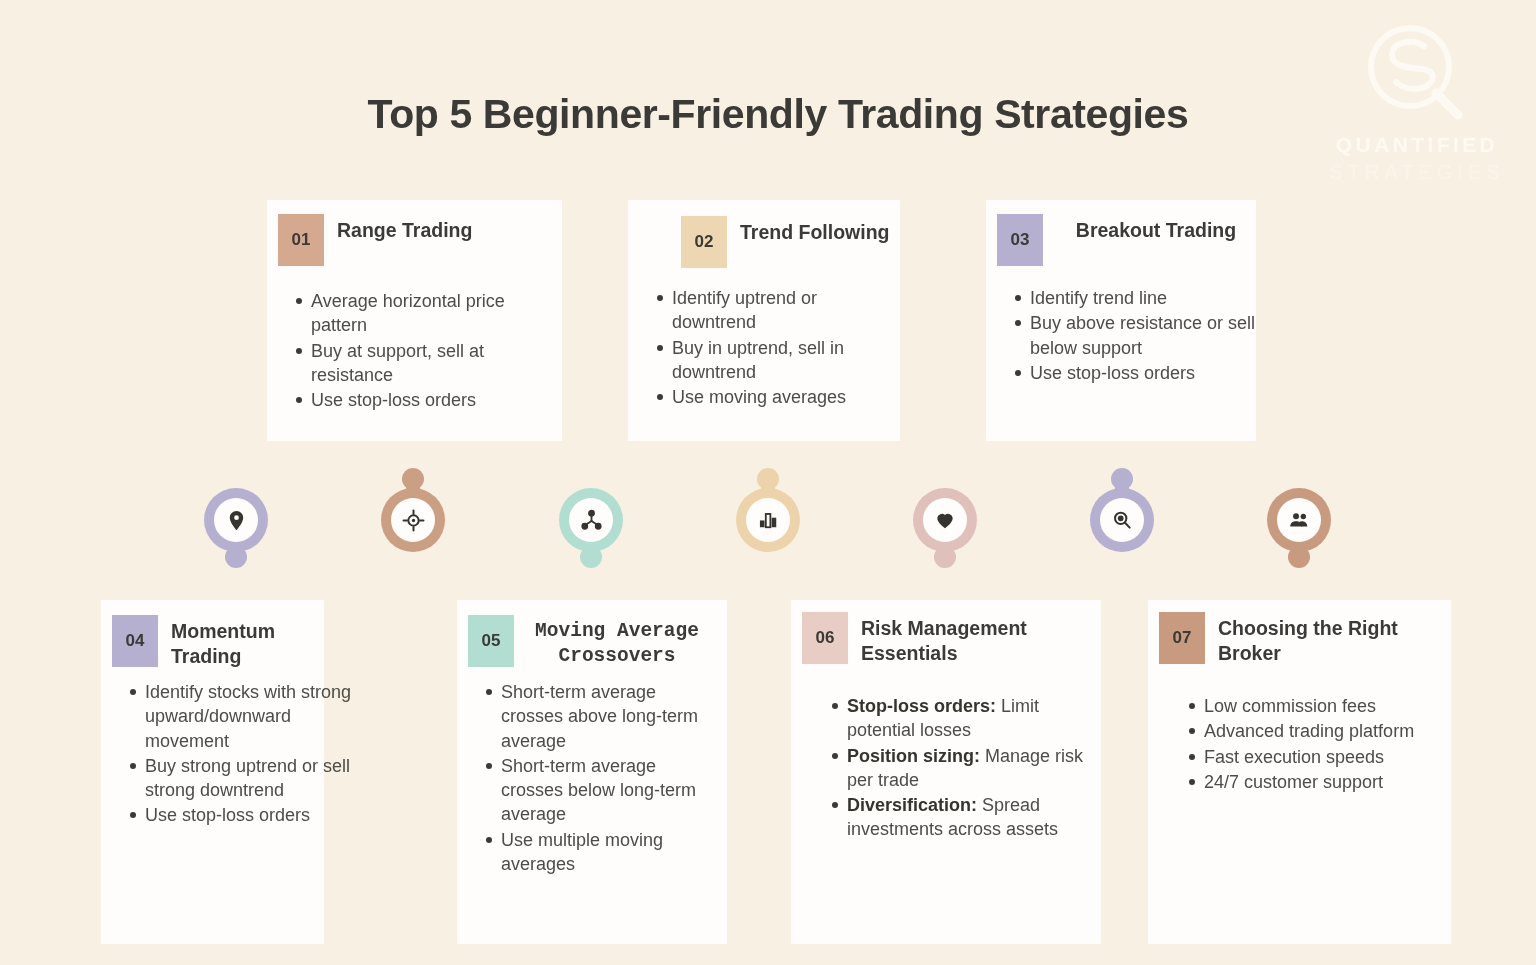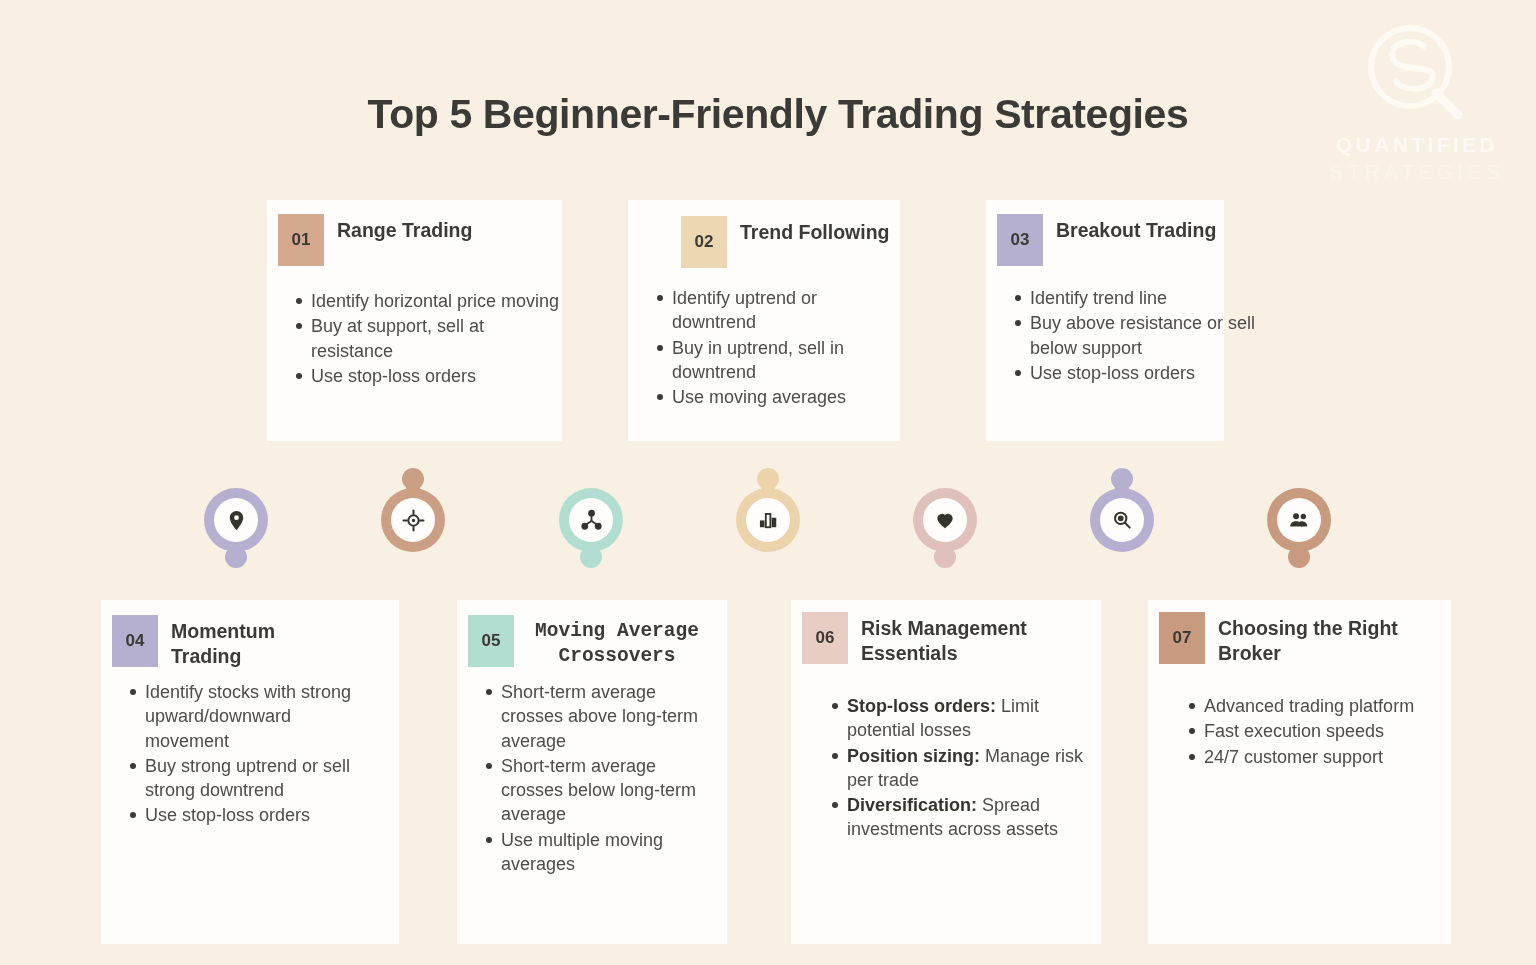--- a/index.html
+++ b/index.html
@@ -208,42 +208,42 @@
     <div class="logo-word">QUANTIFIED</div>
     <div class="logo-word2">STRATEGIES</div>
   </div>
 
   <div class="card" style="left:267px; top:200px; width:295px; height:241px;">
     <div class="card-head" style="left:11px; top:14px;">
       <div class="badge" style="background:#d4a98f;">01</div>
       <div class="card-title" style="width:200px;">Range Trading</div>
     </div>
     <ul class="bullets" style="left:22px; top:89px; width:250px;">
-      <li><span>Identify horizontal price moving</span></li>
+      <li><span>Average horizontal price pattern</span></li>
       <li><span>Buy at support, sell at resistance</span></li>
       <li><span>Use stop-loss orders</span></li>
     </ul>
   </div>
 
   <div class="card" style="left:628px; top:200px; width:272px; height:241px;">
     <div class="card-head" style="left:11px; top:16px;">
       <div class="badge" style="background:#edd7b3;margin-left:42px;">02</div>
       <div class="card-title" style="width:185px;">Trend Following</div>
     </div>
     <ul class="bullets" style="left:22px; top:86px; width:230px;">
       <li><span>Identify uptrend or downtrend</span></li>
       <li><span>Buy in uptrend, sell in downtrend</span></li>
       <li><span>Use moving averages</span></li>
     </ul>
   </div>
 
-  <div class="card" style="left:986px; top:200px; width:238px; height:241px;">
+  <div class="card" style="left:986px; top:200px; width:270px; height:241px;">
     <div class="card-head" style="left:11px; top:14px;">
       <div class="badge" style="background:#b5b0d0;">03</div>
-      <div class="card-title" style="width:200px;">Breakout Trading</div>
+      <div class="card-title" style="width:200px;text-align:center;">Breakout Trading</div>
     </div>
     <ul class="bullets" style="left:22px; top:86px; width:232px;">
       <li><span>Identify trend line</span></li>
       <li><span>Buy above resistance or sell below support</span></li>
       <li><span>Use stop-loss orders</span></li>
     </ul>
   </div>
 
   <div class="timeline">
 
@@ -350,21 +350,21 @@
             <circle cx="16" cy="7.8" r="2.8"></circle>
             <path d="M2.3 18.2c0-3.4 2.7-5.3 6.1-5.3s6.1 1.9 6.1 5.3z"></path>
             <path d="M13.6 18.2c0-2.1-0.8-3.7-2.1-4.7 1.3-0.6 2.9-0.8 4.5-0.5 2.6 0.5 4.1 2.3 4.1 5.2z"></path>
           </svg>
         </span>
       </div>
     </div>
 
   </div>
 
-  <div class="card" style="left:101px; top:600px; width:298px; height:344px;">
+  <div class="card" style="left:101px; top:600px; width:223px; height:344px;">
     <div class="card-head" style="left:11px; top:15px;">
       <div class="badge" style="background:#b5b0d0;">04</div>
       <div class="card-title" style="width:150px;">Momentum Trading</div>
     </div>
     <ul class="bullets" style="left:22px; top:80px; width:215px;">
       <li><span>Identify stocks with strong upward/downward movement</span></li>
       <li><span>Buy strong uptrend or sell strong downtrend</span></li>
       <li><span>Use stop-loss orders</span></li>
     </ul>
   </div>
@@ -392,19 +392,20 @@
       <li><b>Diversification:</b><span> Spread investments across assets</span></li>
     </ul>
   </div>
 
   <div class="card" style="left:1148px; top:600px; width:303px; height:344px;">
     <div class="card-head" style="left:11px; top:12px;">
       <div class="badge" style="background:#c89a80;">07</div>
       <div class="card-title" style="width:210px;">Choosing the Right Broker</div>
     </div>
     <ul class="bullets" style="left:34px; top:94px; width:250px;">
+      <li><span>Low commission fees</span></li>
       <li><span>Advanced trading platform</span></li>
       <li><span>Fast execution speeds</span></li>
       <li><span>24/7 customer support</span></li>
     </ul>
   </div>
 
 </div>
 
 </body></html>

